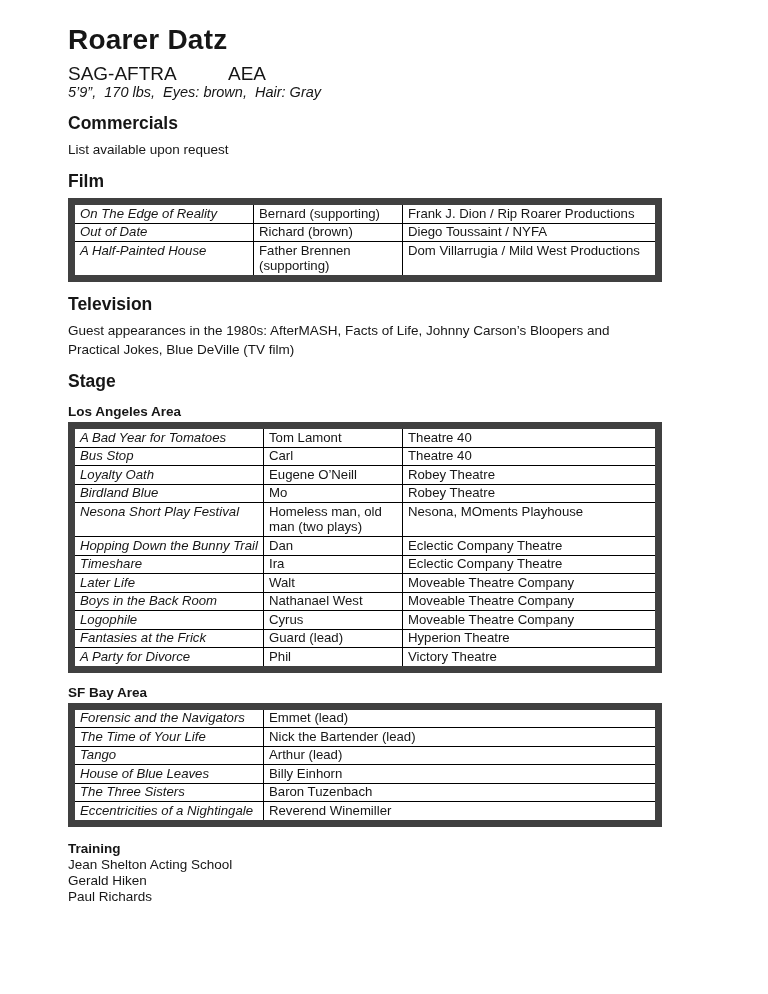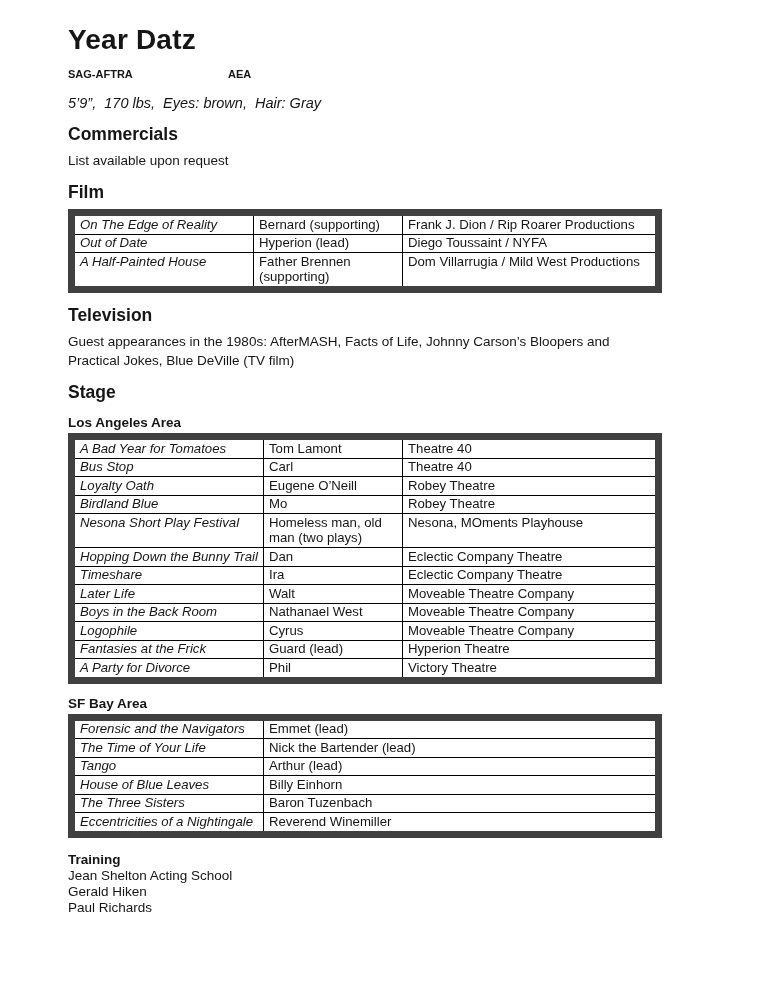--- a/index.html
+++ b/index.html
@@ -18,24 +18,24 @@
   .content { width: 587px; }
 
   .actor-name {
     font-size: 28px;
     line-height: 33px;
     font-weight: bold;
     letter-spacing: 0.2px;
     margin-bottom: 9px;
   }
   .memberships {
-    font-weight: bold;
-    font-size: 11px;
+    font-weight: normal;
+    font-size: 19px;
     line-height: 18px;
-    margin-bottom: 11px;
+    margin-bottom: 0;
   }
   .membership-sag { display: inline-block; width: 160px; }
   .physical-stats {
     font-style: italic;
     font-size: 14.5px;
     line-height: 18px;
     white-space: pre-wrap;
     margin-bottom: 7px;
   }
   .section-heading {
@@ -83,42 +83,42 @@
     font-size: 13.5px;
     line-height: 16px;
   }
 </style>
 </head>
 <body>
 
 <div class="page">
   <div class="content">
 
-    <h1 class="actor-name">Year Datz</h1>
+    <h1 class="actor-name">Roarer Datz</h1>
 
     <div class="memberships">
       <span class="membership-sag">SAG-AFTRA</span><span>AEA</span>
     </div>
 
     <div class="physical-stats">5’9”,  170 lbs,  Eyes: brown,  Hair: Gray</div>
 
     <h2 class="section-heading">Commercials</h2>
     <p class="body-text">List available upon request</p>
 
     <h2 class="section-heading">Film</h2>
     <table class="film-table">
       <tbody>
           <tr>
             <td class="cell-title">On The Edge of Reality</td>
             <td class="cell-role">Bernard (supporting)</td>
             <td class="cell-production">Frank J. Dion / Rip Roarer Productions</td>
           </tr>
           <tr>
             <td class="cell-title">Out of Date</td>
-            <td class="cell-role">Hyperion (lead)</td>
+            <td class="cell-role">Richard (brown)</td>
             <td class="cell-production">Diego Toussaint / NYFA</td>
           </tr>
           <tr>
             <td class="cell-title">A Half-Painted House</td>
             <td class="cell-role">Father Brennen (supporting)</td>
             <td class="cell-production">Dom Villarrugia / Mild West Productions</td>
           </tr>
         </tbody>
     </table>
 

